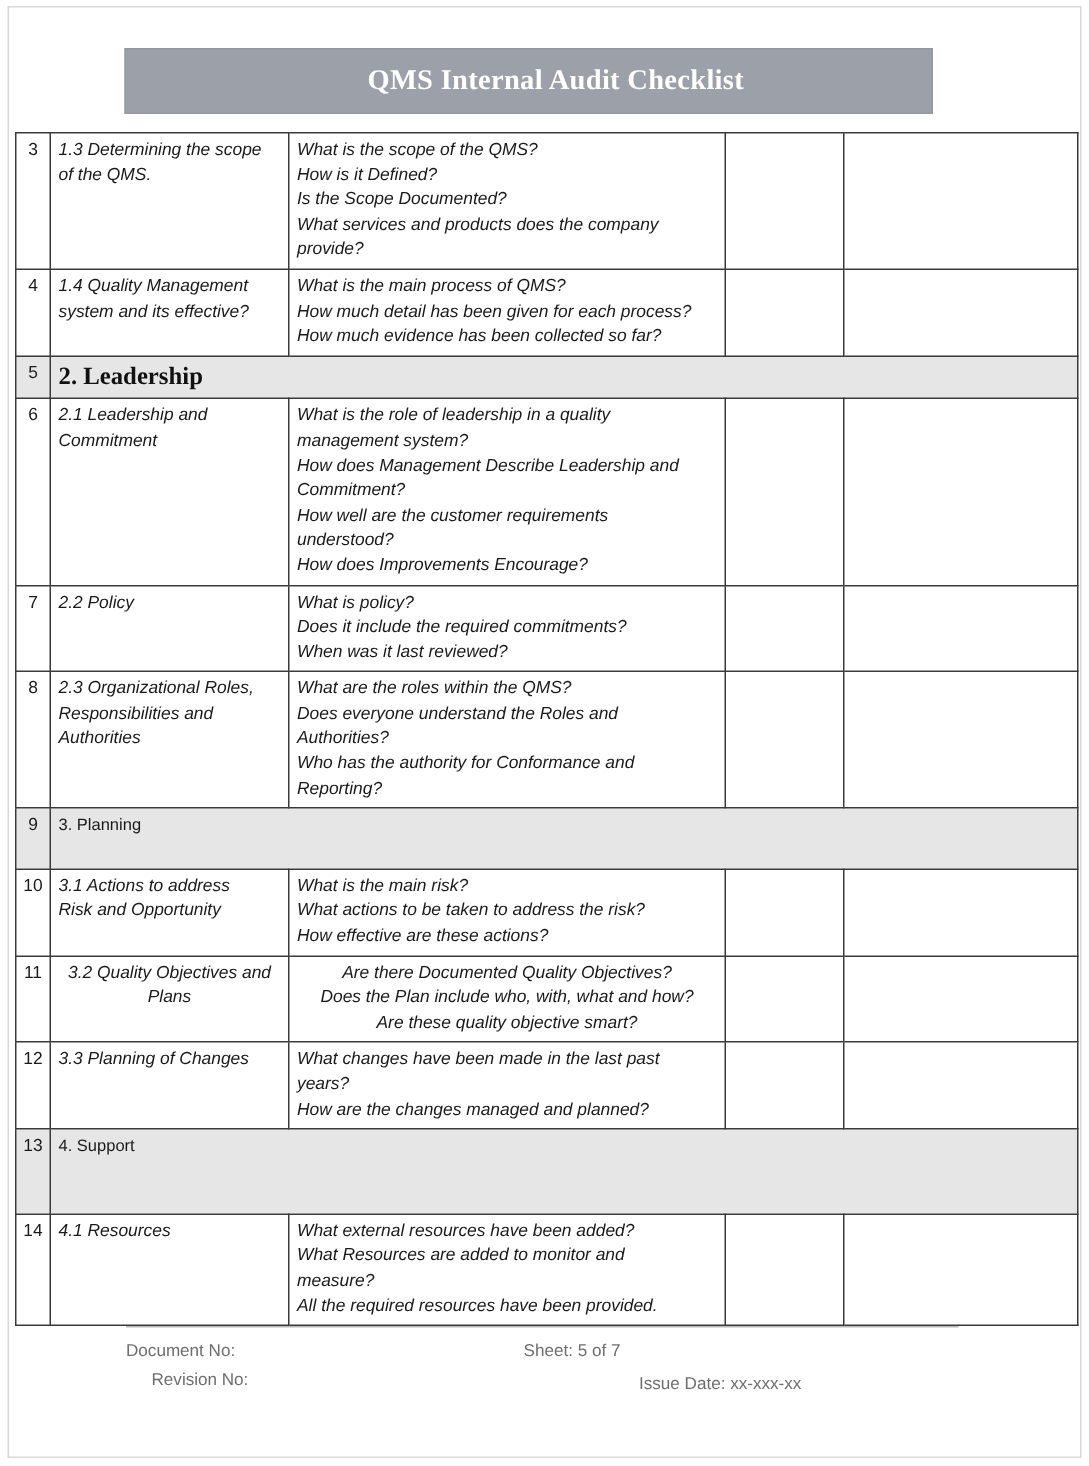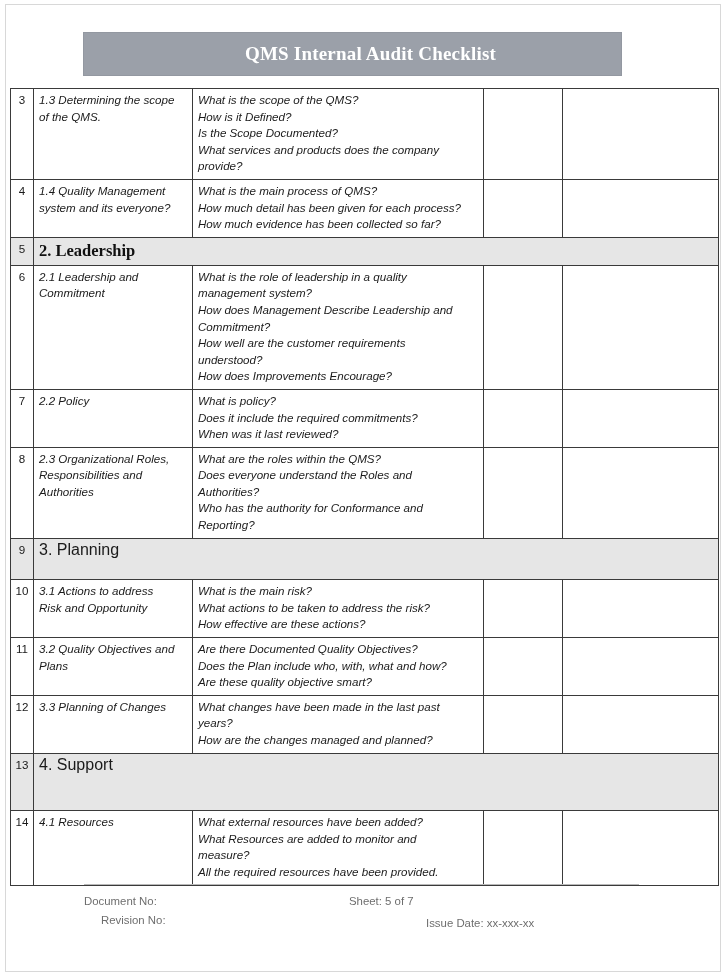--- a/index.html
+++ b/index.html
@@ -101,29 +101,29 @@
   .sec-big {
     font-family: "Liberation Serif", serif;
     font-weight: bold;
     font-size: 16.5px;
     line-height: 20px;
     color: #111111;
   }
   .sec-small {
     font-family: "Liberation Sans", sans-serif;
     font-weight: normal;
-    font-size: 16px;
+    font-size: 11px;
     line-height: 16px;
     color: #1a1a1a;
   }
 
   
   .pad-sm { padding-bottom: 14px; }
   .pad-md { padding-bottom: 26px; }
-  .pad-lg { padding-bottom: 32px; }
+  .pad-lg { padding-bottom: 32px; text-align: center; }
 
   
   .footer {
     position: absolute;
     left: 84px;
     top: 884px;
     width: 555px;
   }
   .footer-rule {
     border-top: 1px solid #b9b9b9;
@@ -176,21 +176,21 @@
             <span class="line">What services and products does the company</span>
             <span class="line">provide?</span>
           </td>
           <td class="blank"></td>
           <td class="blank"></td>
         </tr>
         <tr>
           <td class="num ">4</td>
           <td class="area ">
             <span class="line">1.4 Quality Management</span>
-            <span class="line">system and its everyone?</span>
+            <span class="line">system and its effective?</span>
           </td>
           <td class="quest ">
             <span class="line">What is the main process of QMS?</span>
             <span class="line">How much detail has been given for each process?</span>
             <span class="line">How much evidence has been collected so far?</span>
           </td>
           <td class="blank"></td>
           <td class="blank"></td>
         </tr>
         <tr class="section">

